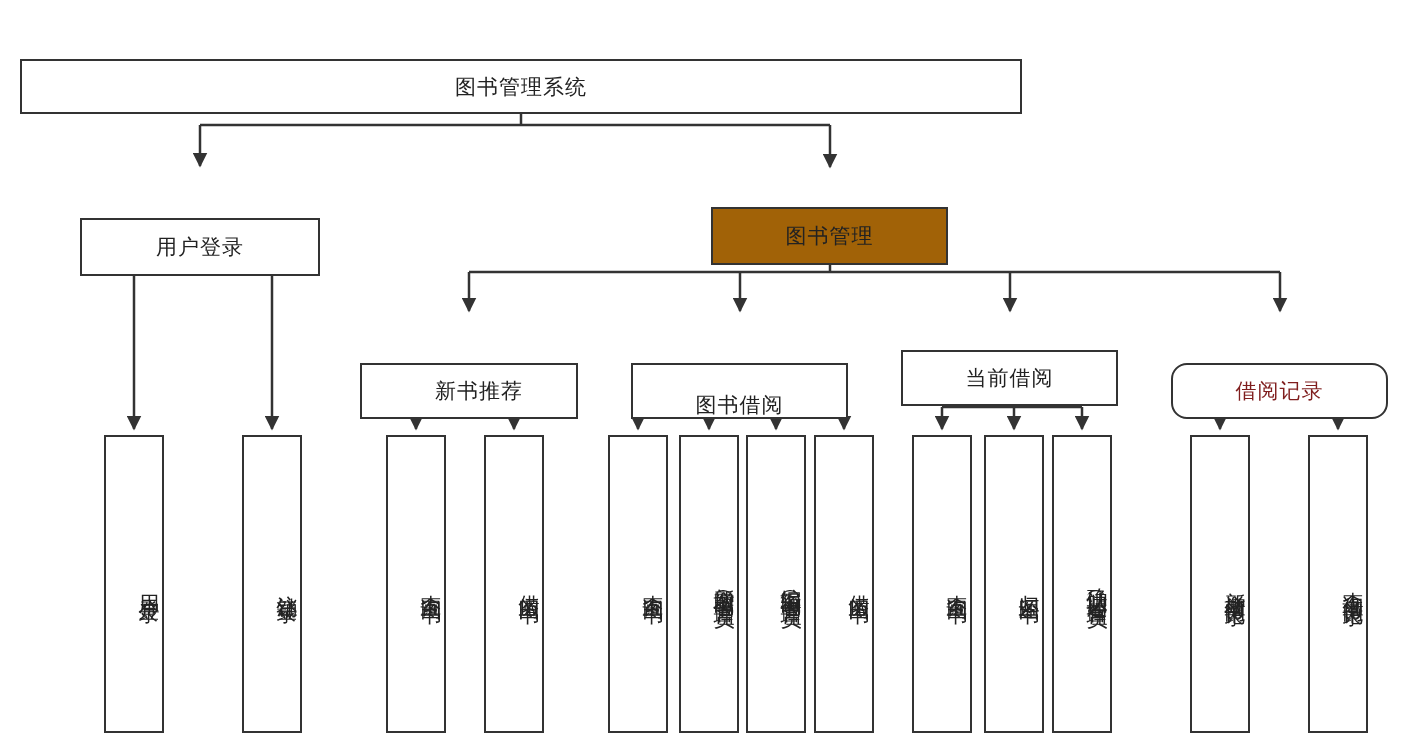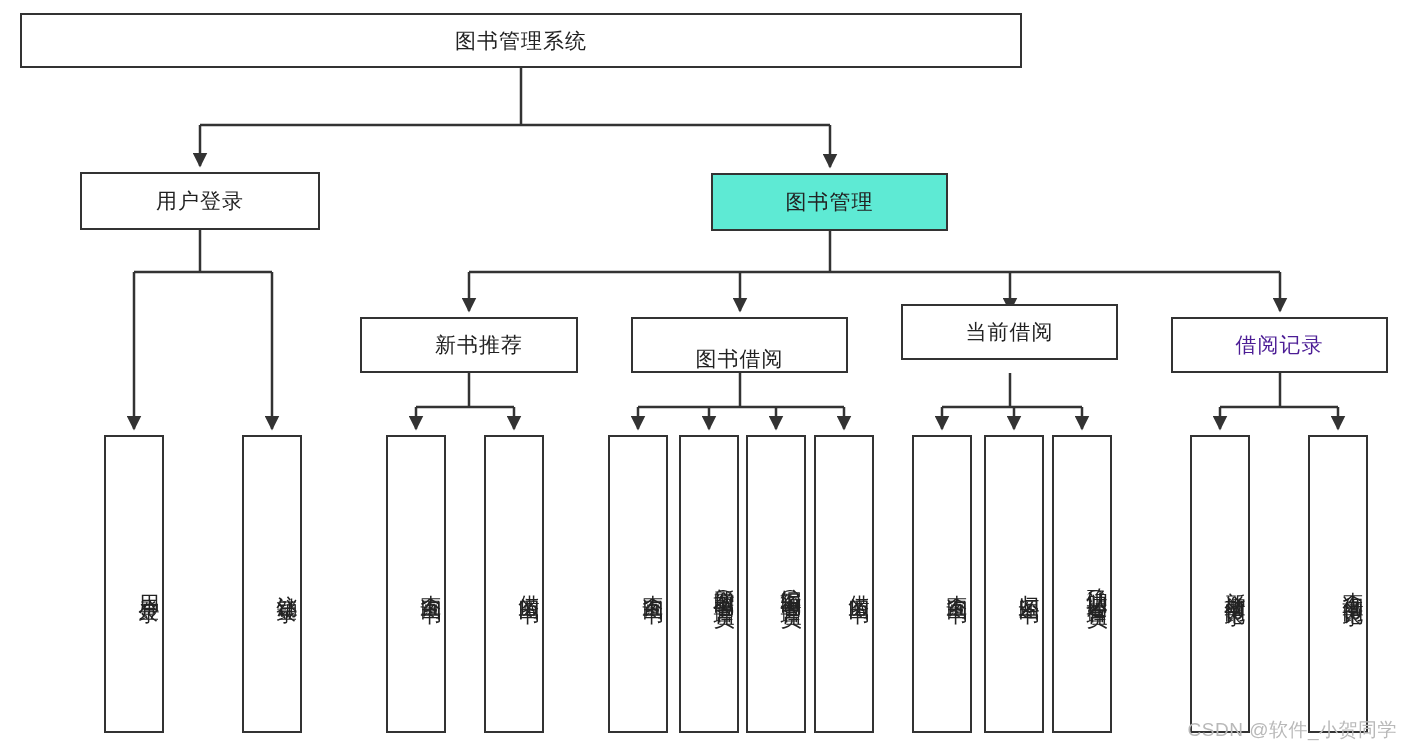--- a/index.html
+++ b/index.html
@@ -34,20 +34,21 @@
     background: #ffffff;
     display: flex;
     align-items: center;
     justify-content: center;
     color: #222222;
   }
   .node.horizontal {
     font-size: 21px;
     letter-spacing: 1px;
     line-height: 1.2;
+    margin-top: 46px;
   }
   .node.vertical {
     writing-mode: vertical-rl;
     text-orientation: upright;
     font-size: 21px;
     letter-spacing: 3px;
     line-height: 1.25;
     padding-top: 4px;
     padding-bottom: 4px;
     align-items: flex-start;
@@ -128,33 +129,33 @@
     </g>
   </svg>
 
   <div id="nodes-layer">
       <div class="node horizontal" style="left: 20px; top: 13px; width: 1002px; height: 55px; border-color: rgb(51, 51, 51); background: rgb(255, 255, 255); color: rgb(34, 34, 34);">
         <span>图书管理系统</span>
       </div>
       <div class="node horizontal" style="left: 80px; top: 172px; width: 240px; height: 58px; border-color: rgb(51, 51, 51); background: rgb(255, 255, 255); color: rgb(34, 34, 34);">
         <span>用户登录</span>
       </div>
-      <div class="node horizontal" style="left: 711px; top: 173px; width: 237px; height: 58px; border-color: rgb(51, 51, 51); background: #5eead4; color: rgb(34, 34, 34);">
+      <div class="node horizontal" style="left: 711px; top: 161px; width: 237px; height: 58px; border-color: rgb(51, 51, 51); background: #a16207; color: rgb(34, 34, 34);">
         <span>图书管理</span>
       </div>
       <div class="node horizontal" style="left: 360px; top: 317px; width: 218px; height: 56px; border-color: rgb(51, 51, 51); background: rgb(255, 255, 255); color: rgb(34, 34, 34); padding-left: 20px;">
         <span>新书推荐</span>
       </div>
       <div class="node horizontal" style="left: 631px; top: 317px; width: 217px; height: 56px; border-color: rgb(51, 51, 51); background: rgb(255, 255, 255); color: rgb(34, 34, 34); align-items: flex-end;">
         <span>图书借阅</span>
       </div>
       <div class="node horizontal" style="left: 901px; top: 304px; width: 217px; height: 56px; border-color: rgb(51, 51, 51); background: rgb(255, 255, 255); color: rgb(34, 34, 34);">
         <span>当前借阅</span>
       </div>
-      <div class="node horizontal" style="left: 1171px; top: 317px; width: 217px; height: 56px; border-color: rgb(51, 51, 51); background: rgb(255, 255, 255); color: #4c1d95;">
+      <div class="node horizontal" style="left: 1171px; top: 317px; width: 217px; height: 56px; border-color: rgb(51, 51, 51); background: rgb(255, 255, 255); color: #7f1d1d; border-radius: 16px;">
         <span>借阅记录</span>
       </div>
       <div class="node vertical" style="left: 104px; top: 435px; width: 60px; height: 298px; border-color: rgb(51, 51, 51); background: rgb(255, 255, 255); color: rgb(34, 34, 34);">
         <span class="vtext">用户登录</span>
       </div>
       <div class="node vertical" style="left: 242px; top: 435px; width: 60px; height: 298px; border-color: rgb(51, 51, 51); background: rgb(255, 255, 255); color: rgb(34, 34, 34);">
         <span class="vtext">注销登录</span>
       </div>
       <div class="node vertical" style="left: 386px; top: 435px; width: 60px; height: 298px; border-color: rgb(51, 51, 51); background: rgb(255, 255, 255); color: rgb(34, 34, 34);">
         <span class="vtext">查询图书</span>
@@ -184,14 +185,13 @@
         <span class="vtext">确认归还（管理员）</span>
       </div>
       <div class="node vertical" style="left: 1190px; top: 435px; width: 60px; height: 298px; border-color: rgb(51, 51, 51); background: rgb(255, 255, 255); color: rgb(34, 34, 34);">
         <span class="vtext">新增借阅记录</span>
       </div>
       <div class="node vertical" style="left: 1308px; top: 435px; width: 60px; height: 298px; border-color: rgb(51, 51, 51); background: rgb(255, 255, 255); color: rgb(34, 34, 34);">
         <span class="vtext">查询借阅记录</span>
       </div>
     </div>
 
-  <div class="watermark">CSDN @软件_小贺同学</div>
 </div>
 
 </body></html>

